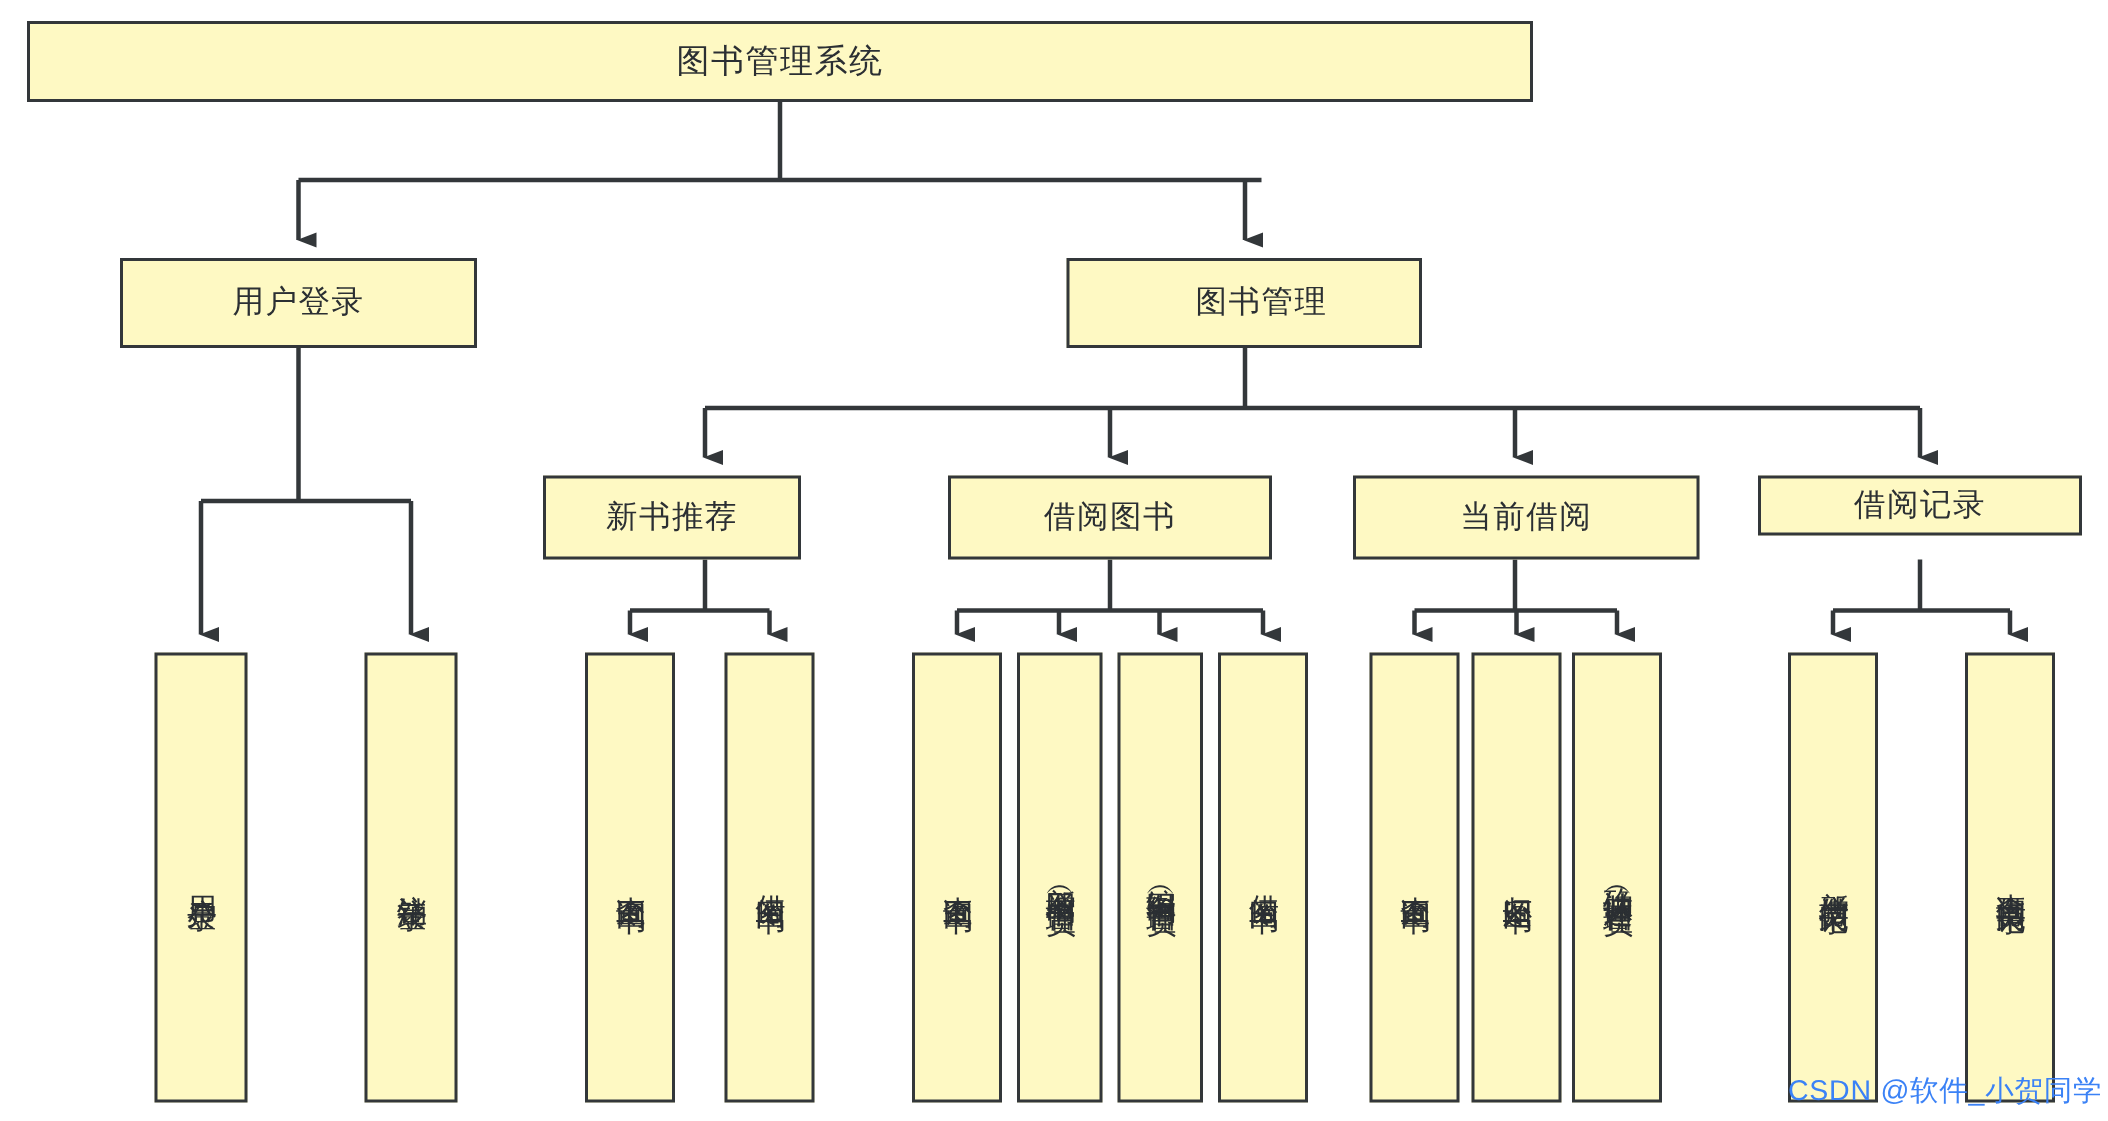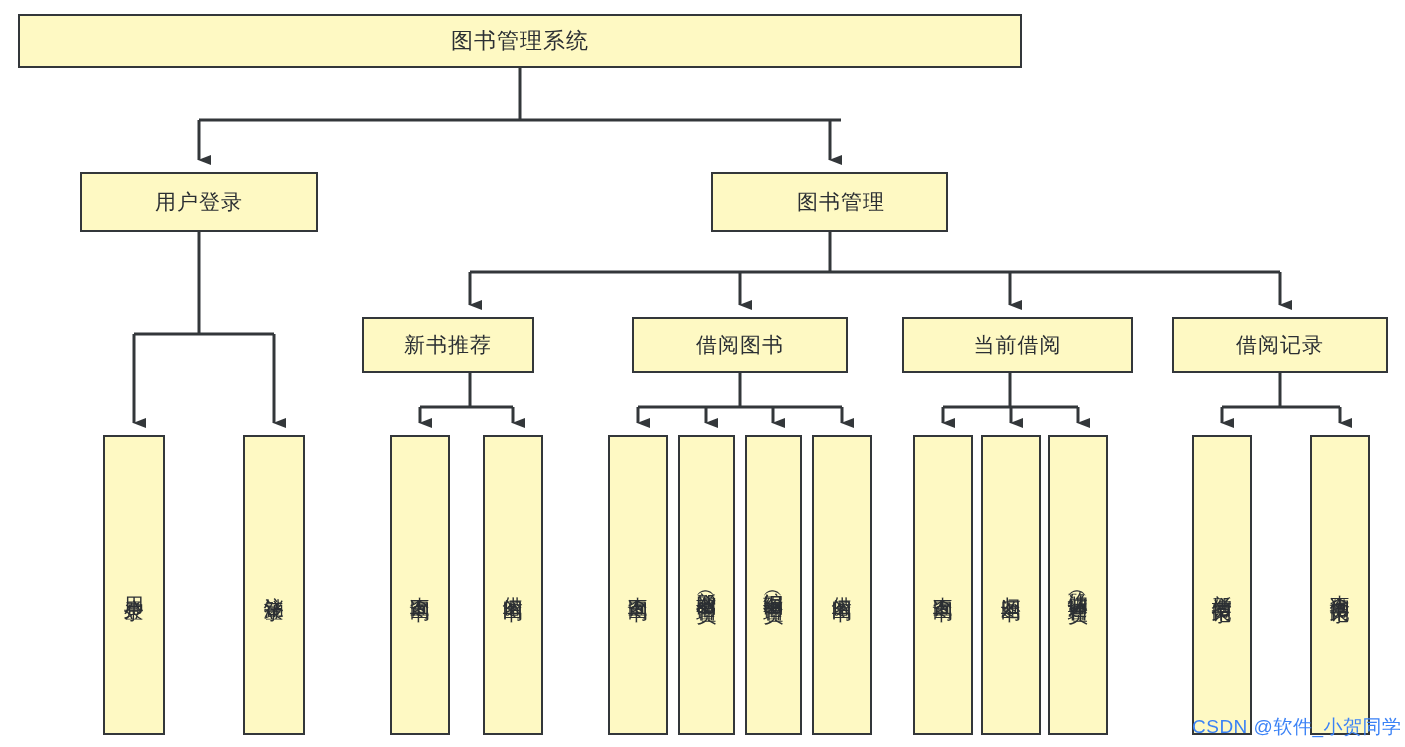--- a/index.html
+++ b/index.html
@@ -133,21 +133,21 @@
 
   <div class="node horiz" style="left:362px; top:317px; width:172px; height:56px;">
     <span class="label">新书推荐</span>
   </div>
   <div class="node horiz" style="left:632px; top:317px; width:216px; height:56px;">
     <span class="label">借阅图书</span>
   </div>
   <div class="node horiz" style="left:902px; top:317px; width:231px; height:56px;">
     <span class="label">当前借阅</span>
   </div>
-  <div class="node horiz" style="left:1172px; top:317px; width:216px; height:56px;text-align:right;">
+  <div class="node horiz" style="left:1172px; top:317px; width:216px; height:40px;text-align:right;">
     <span class="label">借阅记录</span>
   </div>
 
   <div class="node vert" style="left:103px; top:435px; width:62px; height:300px;">
     <span class="label">用户登录</span>
   </div>
   <div class="node vert" style="left:243px; top:435px; width:62px; height:300px;">
     <span class="label">注销登录</span>
   </div>
   <div class="node vert" style="left:390px; top:435px; width:60px; height:300px;">

